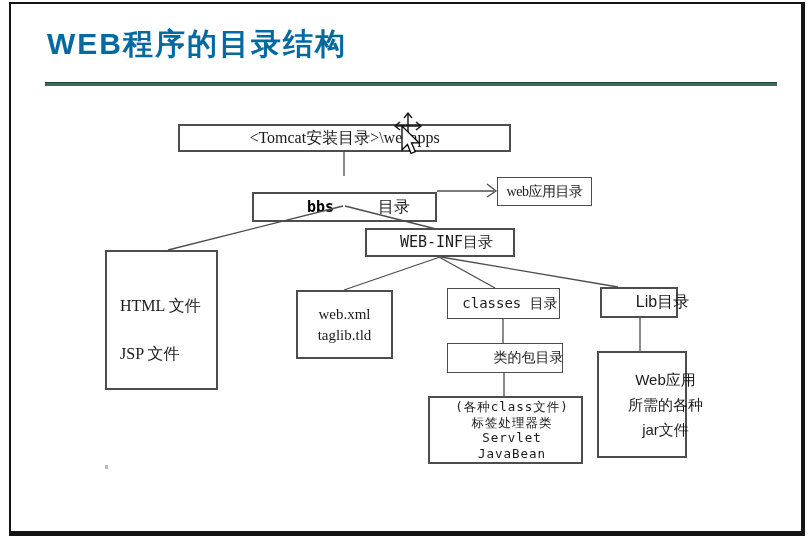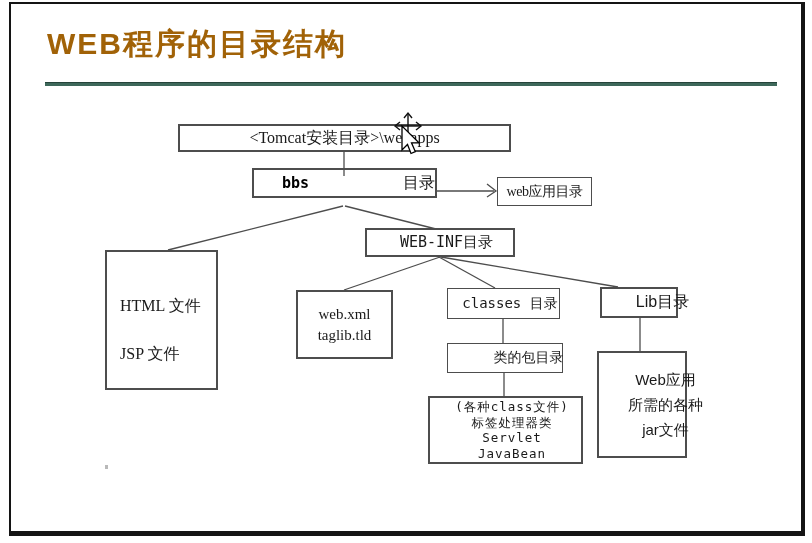--- a/index.html
+++ b/index.html
@@ -1,33 +1,33 @@
 <!DOCTYPE html>
 <html><head>
 <meta charset="utf-8">
 <style>
   html,body{margin:0;padding:0;background:#fff;}
   .page{position:relative;width:812px;height:543px;background:#fff;overflow:hidden;
         font-family:"Liberation Sans",sans-serif;color:#1a1a1a;}
   .frame{position:absolute;left:9px;top:2px;width:796px;height:534px;box-sizing:border-box;
          border:2px solid #141414;border-right-width:4px;border-bottom-width:5px;background:#fff;}
-  .title{position:absolute;left:47px;top:24px;font-size:30px;font-weight:bold;color:#a16207;
+  .title{position:absolute;left:47px;top:24px;font-size:30px;font-weight:bold;color:#0369a1;
          letter-spacing:2px;font-family:"Liberation Sans",sans-serif;white-space:nowrap;}
   .divider{position:absolute;left:45px;top:82px;width:732px;height:3px;background:#3d685a;
            border-top:1px solid #25443a;}
   .box{position:absolute;box-sizing:border-box;border:2px solid #4d4d4d;background:#fff;
        display:flex;align-items:center;justify-content:center;text-align:center;
        white-space:nowrap;}
   .serif{font-family:"Liberation Serif",serif;}
   .mono{font-family:"DejaVu Sans Mono",monospace;padding-left:13px;}
   .sans{font-family:"Liberation Sans",sans-serif;padding-left:47px;}
   .col{flex-direction:column;}
 
   #tomcat{left:178px;top:124px;width:333px;height:28px;font-size:16px;}
-  #bbs{left:252px;top:168px;width:185px;height:30px;justify-content:space-between;padding-left:28px;}
+  #bbs{left:252px;top:192px;width:185px;height:30px;justify-content:center;padding-left:28px;}
   #bbs .bbs-name{font-family:"DejaVu Sans Mono",monospace;font-weight:bold;font-size:15px;color:#000;}
   #bbs .bbs-suffix{margin-left:44px;font-size:16px;}
   #webapp{left:497px;top:177px;width:95px;height:29px;font-size:14px;border-width:1px;letter-spacing:-0.5px;}
   #webinf{left:365px;top:228px;width:150px;height:29px;font-size:15px;}
   #htmljsp{left:105px;top:250px;width:113px;height:140px;align-items:flex-start;
            justify-content:flex-start;padding:44px 0 0 13px;font-size:16px;text-align:left;}
   #htmljsp .l2{margin-top:27px;}
   #webxml{left:296px;top:290px;width:97px;height:69px;font-size:15px;line-height:21px;}
   #classes{left:447px;top:288px;width:113px;height:31px;font-size:14px;border-width:1px;}
   #lib{left:600px;top:287px;width:78px;height:31px;font-size:16px;}

